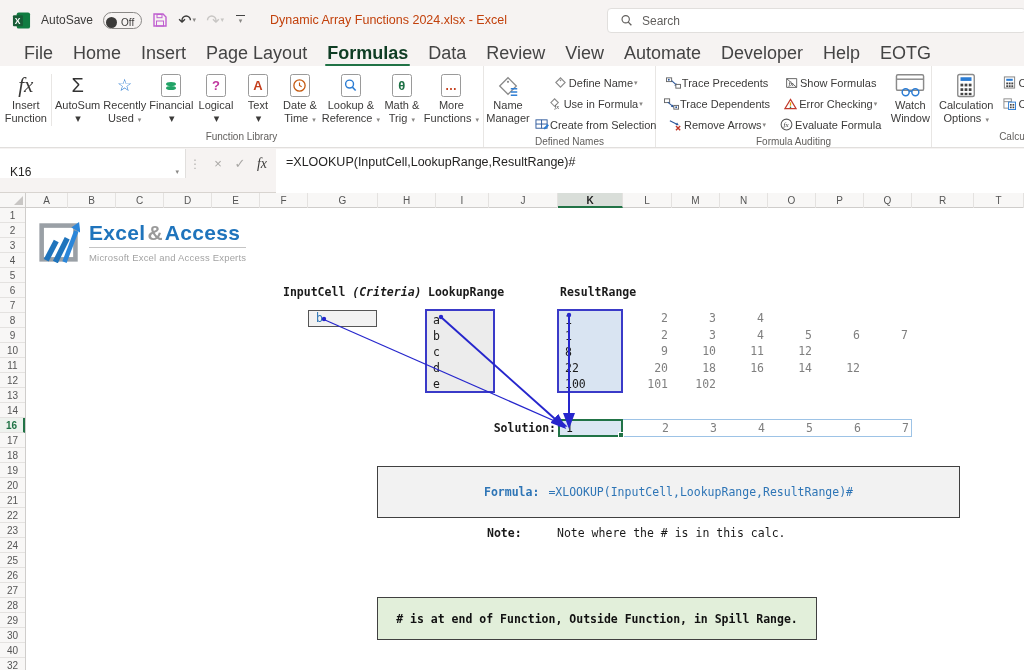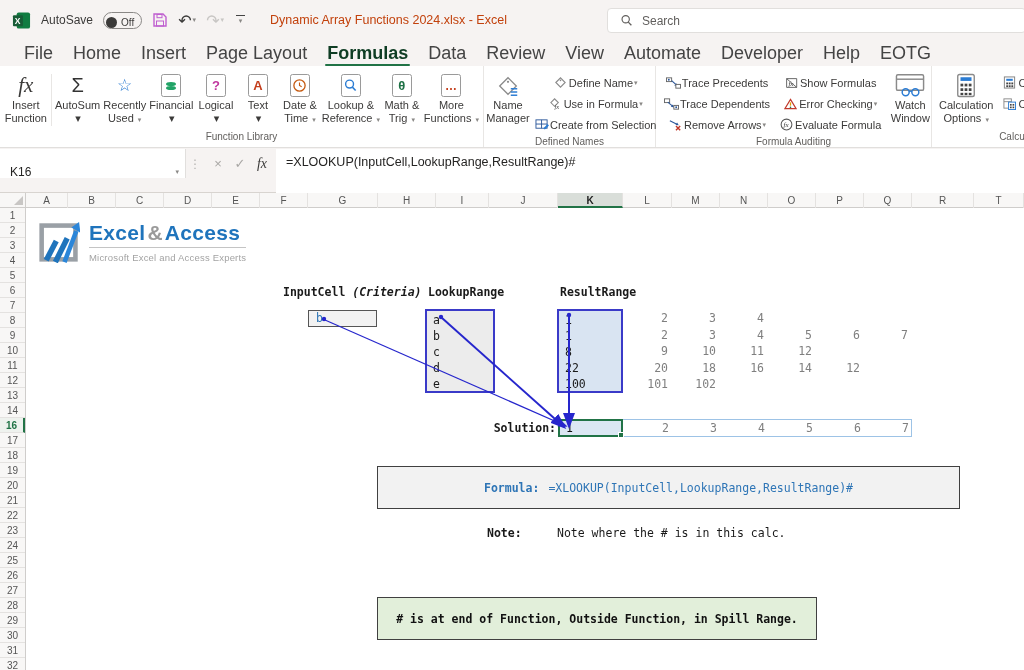--- a/index.html
+++ b/index.html
@@ -85,21 +85,21 @@
   .resultbox { left:531px; width:66px; background:#d9e4f2; }
   .matrix { left:599px; top:102px; display:grid; grid-template-columns:repeat(6,48px); grid-auto-rows:16.5px; font-size:11.5px; color:#7f7f7f; }
   .matrix div { text-align:right; padding-right:5px; line-height:16.5px; }
 
   .sol-label { left:454px; top:213px; width:76px; text-align:right; font-size:11.5px; font-weight:bold; color:#1a1a1a; }
   .spill { left:532px; top:211px; width:354px; height:18px; border:1px solid #9dc3e6; }
   .spill div { position:absolute; top:1px; width:46px; height:15px; line-height:15px; text-align:right; font-size:11.5px; color:#7f7f7f; }
   .selcell { left:532px; top:211px; width:65px; height:18px; background:#dbe7f3; border:2px solid #217346; font-size:11.5px; color:#111; padding-left:6px; line-height:14px; }
   .selcell::after { content:""; position:absolute; right:-3px; bottom:-3px; width:4px; height:4px; background:#217346; border:1px solid #fff; }
 
-  .formulabox { left:351px; top:258px; width:583px; height:43px; background:#f2f2f2; border:1.2px solid #404040; display:flex; align-items:center; justify-content:center; gap:9px; font-size:11.5px; color:#2e75b6; }
+  .formulabox { left:351px; top:258px; width:583px; height:52px; background:#f2f2f2; border:1.2px solid #404040; display:flex; align-items:center; justify-content:center; gap:9px; font-size:11.5px; color:#2e75b6; }
   .formulabox .flabel { font-weight:bold; }
   .note-label { left:461px; top:318px; font-size:11.5px; font-weight:bold; color:#1a1a1a; }
   .note-text { left:531px; top:318px; font-size:11.5px; color:#1a1a1a; }
   .callout { left:351px; top:389px; width:440px; height:43px; background:#e2efda; border:1.2px solid #404040; display:flex; align-items:center; justify-content:center; font-size:11.5px; font-weight:bold; color:#111; }
 
   .arrows { position:absolute; left:0; top:0; width:998px; height:462px; pointer-events:none; }
 </style>
 </head>
 <body>
 
@@ -528,21 +528,21 @@
         <div class="rowhdr">21</div>
         <div class="rowhdr">22</div>
         <div class="rowhdr">23</div>
         <div class="rowhdr">24</div>
         <div class="rowhdr">25</div>
         <div class="rowhdr">26</div>
         <div class="rowhdr">27</div>
         <div class="rowhdr">28</div>
         <div class="rowhdr">29</div>
         <div class="rowhdr">30</div>
-        <div class="rowhdr">31</div>
+        <div class="rowhdr">40</div>
         <div class="rowhdr">32</div>
       </div>
 
     <div class="canvas">
 
       <div class="abs logo">
         <svg width="42" height="42" viewBox="0 0 46 46">
           <rect x="4" y="5" width="37" height="37" fill="#fff" stroke="#9aa0a6" stroke-width="5"></rect>
           <g stroke="#1f74bc" stroke-width="6">
               <line x1="9" y1="43" x2="20" y2="22"></line>

